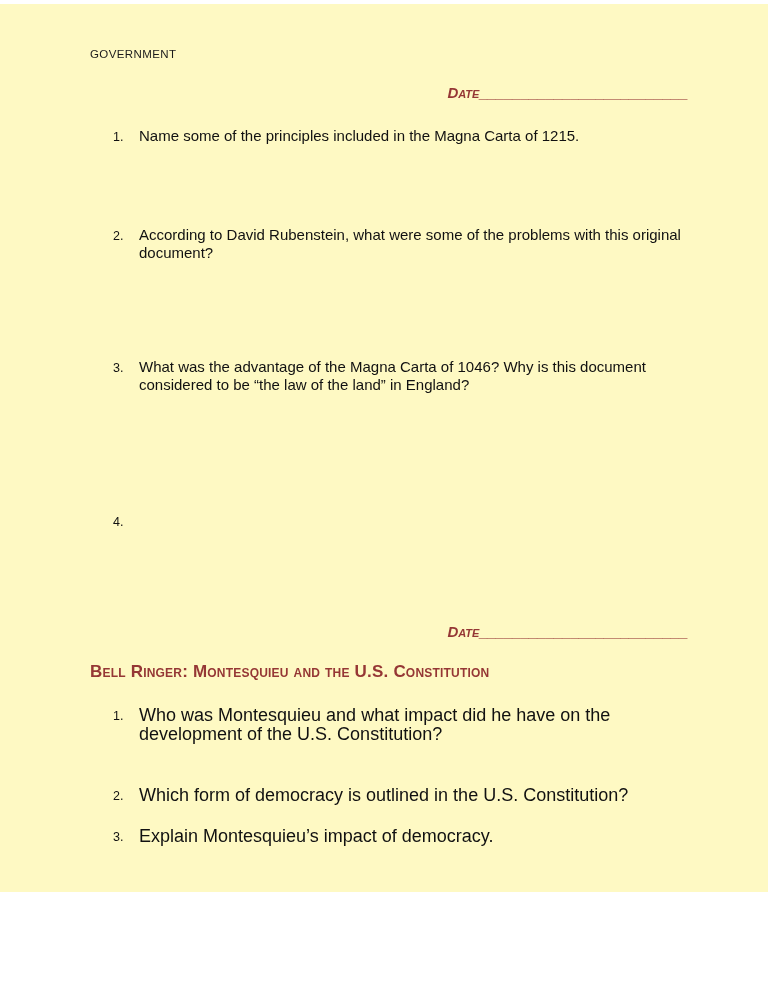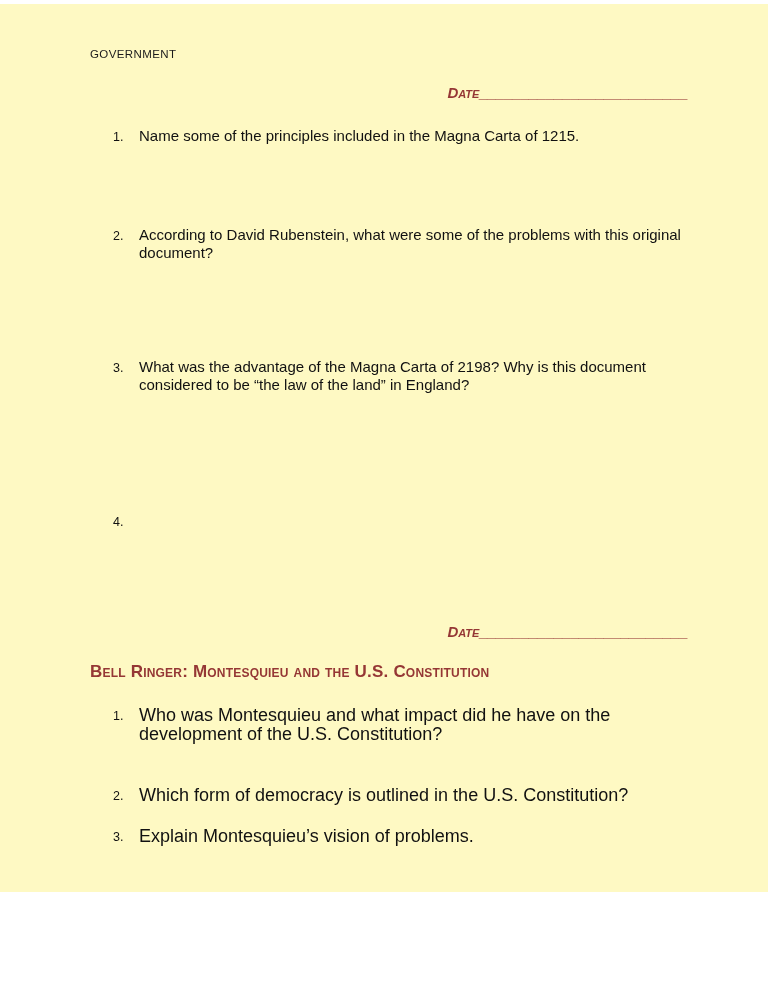--- a/index.html
+++ b/index.html
@@ -103,21 +103,21 @@
         <span class="q-text">Name some of the principles included in the Magna Carta of 1215.</span>
       </div>
 
       <div class="q-row mb-96">
         <span class="q-num">2.</span>
         <span class="q-text">According to David Rubenstein, what were some of the problems with this original document?</span>
       </div>
 
       <div class="q-row mb-118">
         <span class="q-num">3.</span>
-        <span class="q-text">What was the advantage of the Magna Carta of 2198? Why is this document considered to be “the law of the land” in England?</span>
+        <span class="q-text">What was the advantage of the Magna Carta of 1046? Why is this document considered to be “the law of the land” in England?</span>
       </div>
 
       <div class="q-row mb-92">
         <span class="q-num">4.</span>
       </div>
 
     </div>
   </div>
 
   <div class="s2">
@@ -135,19 +135,19 @@
         <span class="q-text">Who was Montesquieu and what impact did he have on the development of the U.S. Constitution?</span>
       </div>
 
       <div class="q-row mb-22">
         <span class="q-num">2.</span>
         <span class="q-text">Which form of democracy is outlined in the U.S. Constitution?</span>
       </div>
 
       <div class="q-row mb-0">
         <span class="q-num">3.</span>
-        <span class="q-text">Explain Montesquieu’s vision of problems.</span>
+        <span class="q-text">Explain Montesquieu’s impact of democracy.</span>
       </div>
 
     </div>
   </div>
 
 </div>
 
 </body></html>

